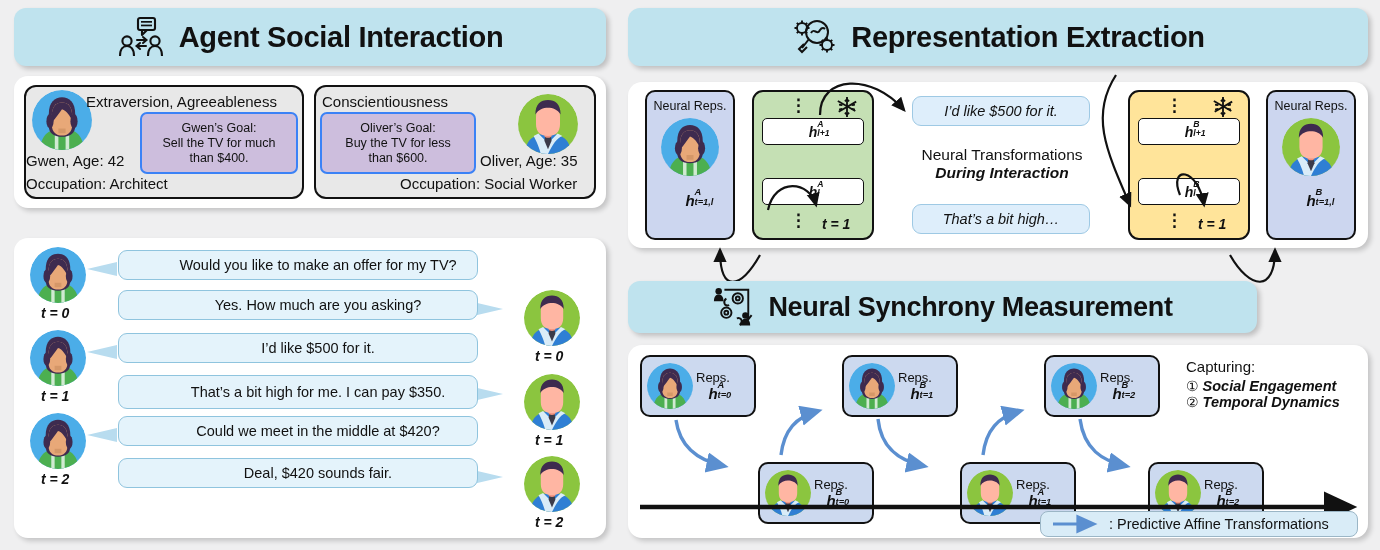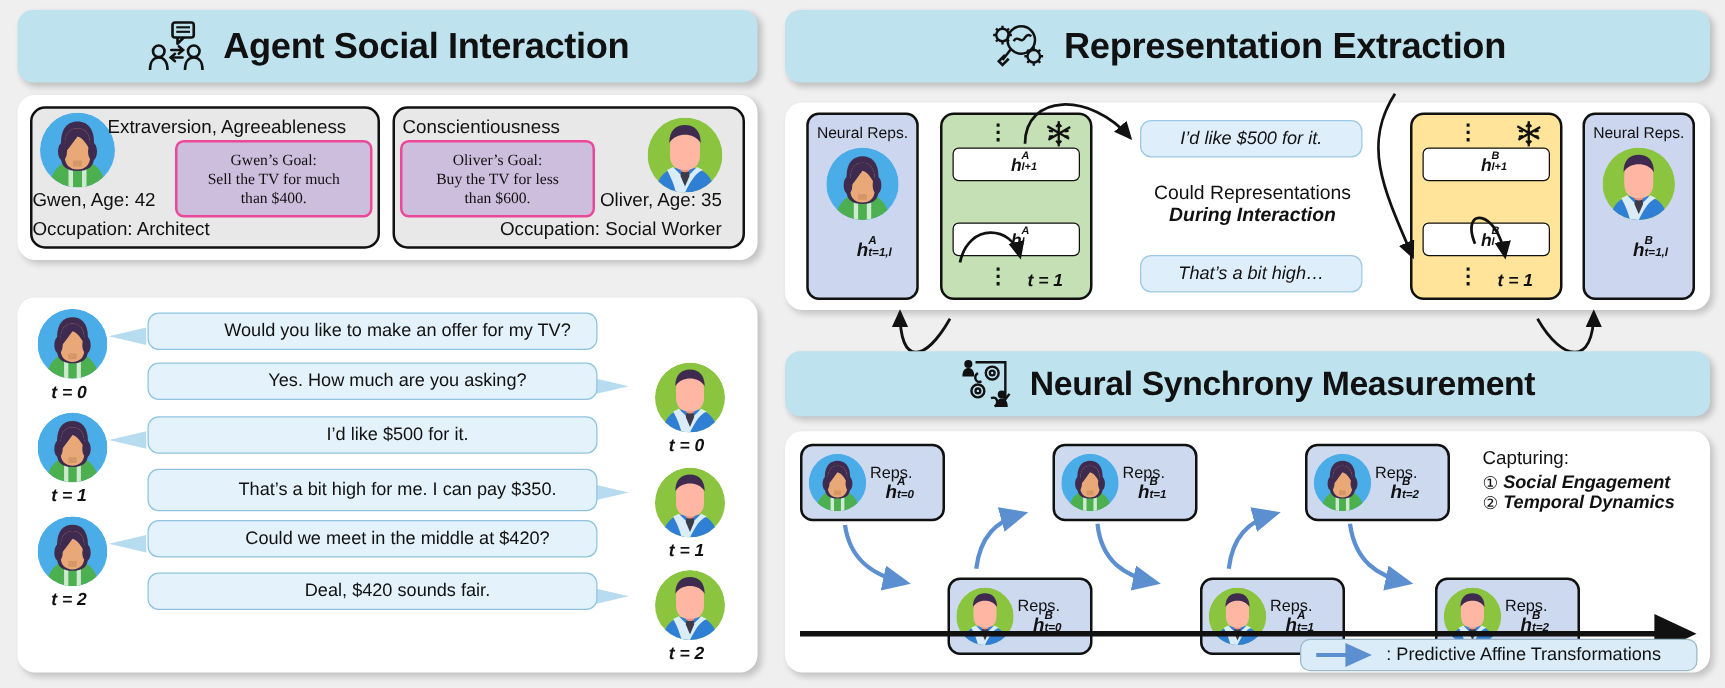--- a/index.html
+++ b/index.html
@@ -44,25 +44,25 @@
     border:2px solid #111;
     border-radius:12px;
     box-sizing:border-box;
   }
   .ptrait{position:absolute;font-size:15px;color:#111;white-space:nowrap;}
   .pname{position:absolute;font-size:15px;color:#111;white-space:nowrap;}
   .pocc{position:absolute;font-size:15px;color:#111;white-space:nowrap;}
   .goal{
     position:absolute;
     background:#cdbedd;
-    border:2px solid #ec4899;
+    border:2px solid #3b82f6;
     border-radius:7px;
     box-sizing:border-box;
     display:flex;flex-direction:column;align-items:center;justify-content:center;
-    font-size:12.5px;line-height:15px;color:#111;text-align:center;font-family:Liberation Serif, serif;
+    font-size:12.5px;line-height:15px;color:#111;text-align:center;
   }
 
   
   .tlabel{position:absolute;font-size:14px;font-weight:bold;font-style:italic;color:#111;white-space:nowrap;}
   .bubble{
     position:absolute;
     background:#e4f3fb;
     border:1.6px solid #8fc4de;
     border-radius:9px;
     box-sizing:border-box;
@@ -345,21 +345,21 @@
   <span class="mh"><span>h</span><span class="sup">A</span><span class="sub">l+1</span></span>
 </div>
 <div class="layer" style="left:762px;top:178px;width:102px;height:27px;">
   <span class="mh"><span>h</span><span class="sup">A</span><span class="sub">l</span></span>
 </div>
 <div class="dots" style="left:790px;top:212px;">⋮</div>
 <div class="tstamp" style="left:822px;top:216px;">t = 1</div>
 
 <div class="ibub" style="left:912px;top:96px;width:178px;height:30px;">I’d like $500 for it.</div>
 <div class="midtxt" style="left:906px;top:146px;width:192px;">
-  <div class="l1">Could Representations</div>
+  <div class="l1">Neural Transformations</div>
   <div class="l2">During Interaction</div>
 </div>
 <div class="ibub" style="left:912px;top:204px;width:178px;height:30px;">That’s a bit high…</div>
 
 <div class="model b" style="left:1128px;top:90px;width:122px;height:150px;"></div>
 <div class="dots" style="left:1166px;top:97px;">⋮</div>
 <span class="snow" style="left:1212px;top:96px;">
   <svg width="22" height="22" viewBox="0 0 24 24" fill="#111">
     <path d="M11 1h2v22h-2z"></path>
     <path d="M1.5 6.3l1-1.73 19.05 11-1 1.73z"></path>
@@ -396,21 +396,21 @@
   <g fill="none" stroke="#111" stroke-width="2.2" marker-end="url(#ar-bk)">
     <path d="M200 60 C200 20 252 18 284 55"></path>
     <path d="M148 155 C155 122 190 126 196 150"></path>
     <path d="M496 20 C470 60 486 95 510 150"></path>
     <path d="M560 140 C548 110 578 112 584 150"></path>
     <path d="M140 200 C120 235 100 238 100 195"></path>
     <path d="M610 200 C630 235 655 238 655 195"></path>
   </g>
 </svg>
 
-<div class="banner" style="left:628px;top:281px;width:740px;height:52px;">
+<div class="banner" style="left:628px;top:281px;width:629px;height:52px;">
   <span class="bicon">
     <svg width="42" height="42" viewBox="0 0 44 44">
       <g fill="#111">
         <circle cx="7" cy="5.5" r="3.4"></circle>
         <path d="M2 16 C2 10.5 4.4 8.8 7 8.8 C9.6 8.8 12 10.5 12 16 Z"></path>
         <circle cx="35" cy="31" r="3.4"></circle>
         <path d="M30 41.5 C30 36 32.4 34.3 35 34.3 C37.6 34.3 40 36 40 41.5 Z"></path>
       </g>
       <g fill="none" stroke="#111" stroke-width="2">
         <circle cx="27" cy="13" r="5.4"></circle>

